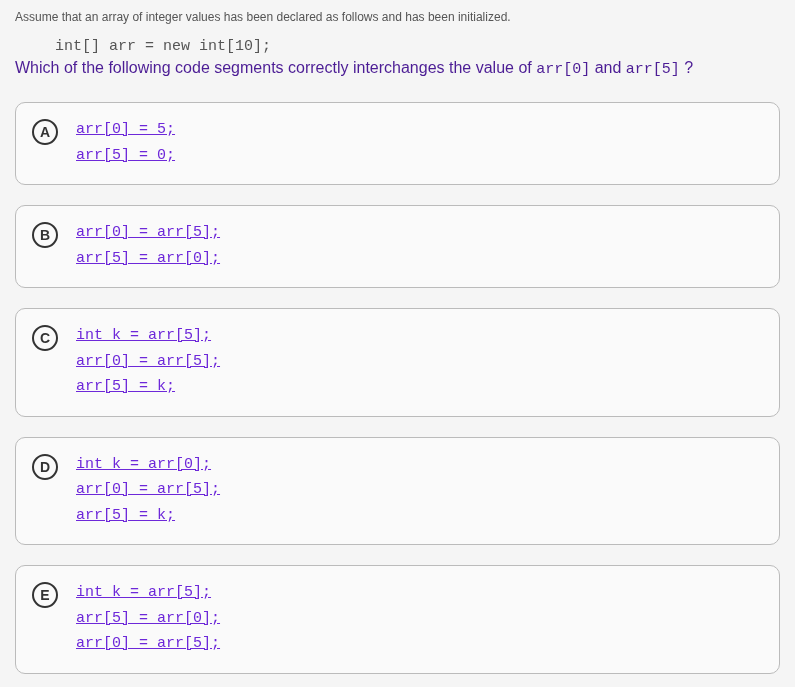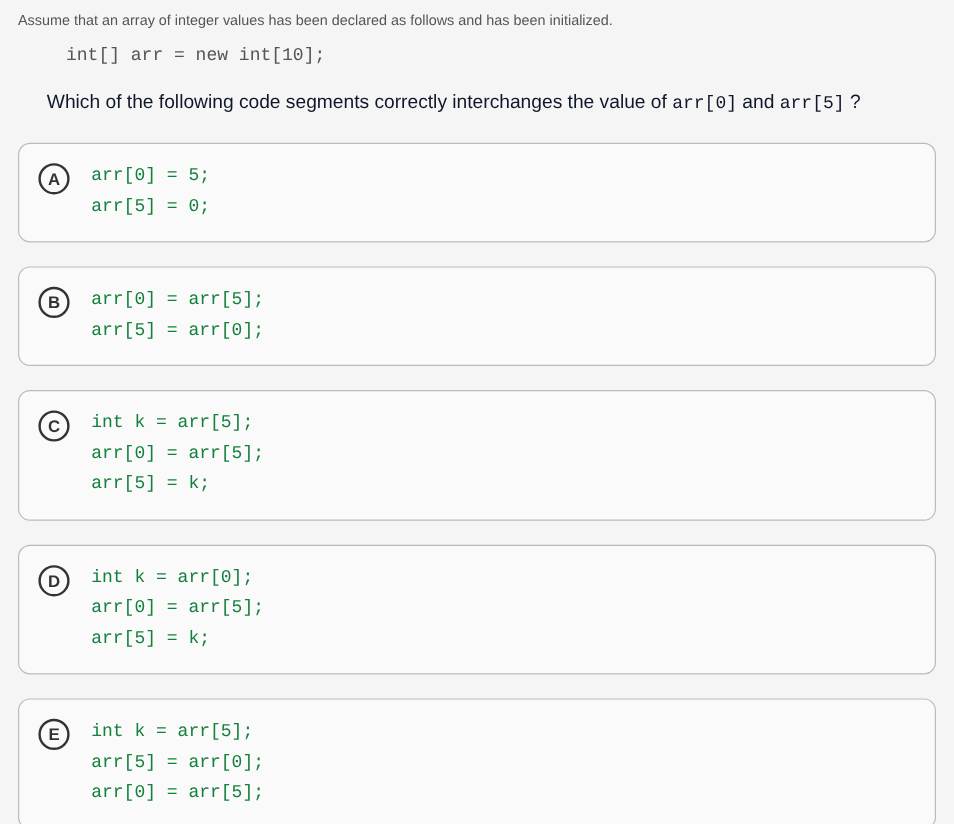--- a/index.html
+++ b/index.html
@@ -21,27 +21,26 @@
     }
     .code-inline {
       font-family: 'Courier New', Courier, monospace;
       font-size: 15px;
     }
     .declaration {
       font-family: 'Courier New', Courier, monospace;
       font-size: 15px;
       color: #555;
       margin-left: 40px;
-      margin-bottom: 22px;
+      margin-bottom: 4px;
     }
     .question-text-2 {
       font-size: 16px;
-      color: #0f172a;
+      color: #4c1d95;
       margin-bottom: 24px;
-      margin-left: 24px;
     }
     .answer-box {
       border: 1px solid #bbb;
       border-radius: 10px;
       background: #fafafa;
       padding: 14px 16px 16px 16px;
       margin-bottom: 20px;
       display: flex;
       align-items: flex-start;
       gap: 18px;
@@ -56,23 +55,24 @@
       align-items: center;
       justify-content: center;
       font-weight: bold;
       font-size: 14px;
       color: #333;
       margin-top: 2px;
     }
     .code-block {
       font-family: 'Courier New', Courier, monospace;
       font-size: 15px;
-      color: #15803d;
+      color: #6d28d9;
       white-space: pre;
       line-height: 1.7;
+      text-decoration: underline;
     }
   </style>
 </head>
 <body>
 
 <div class="question-text">Assume that an array of integer values has been declared as follows and has been initialized.</div>
 
 <div class="declaration">int[] arr = new int[10];</div>
 
 <div class="question-text-2">

